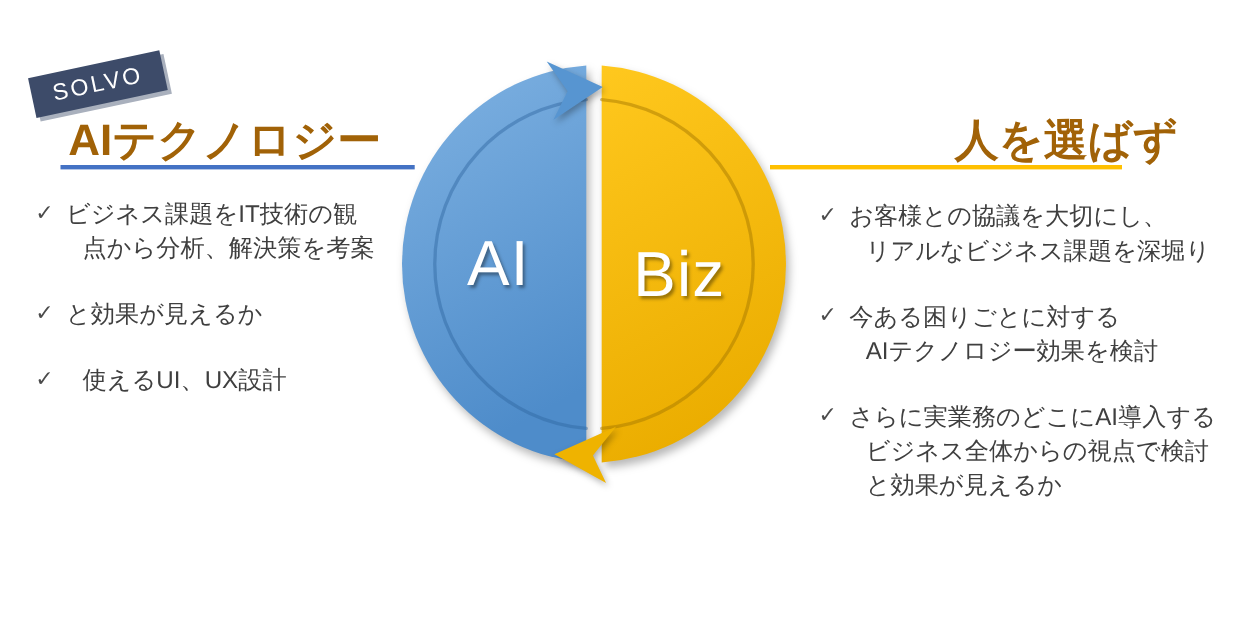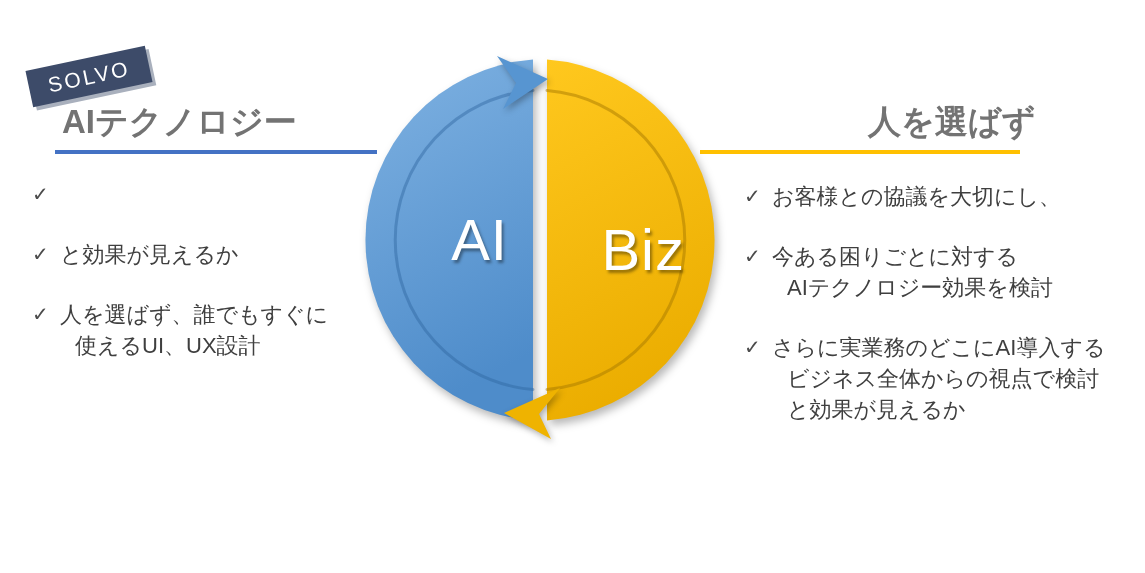--- a/index.html
+++ b/index.html
@@ -10,21 +10,21 @@
 
   
   .badge {
     position:absolute; left:28px; top:58px; width:122px; height:37px;
     background:#3D4B69; color:#fff; display:flex; align-items:center; justify-content:center;
     font-size:21px; letter-spacing:2.5px; font-weight:normal;
     transform:rotate(-12deg); box-shadow:3px 4px 0 #A9B0BD;
   }
 
   
-  .heading { position:absolute; font-size:33px; font-weight:bold; color:#737373; white-space:nowrap; }
+  .heading { position:absolute; font-size:40px; font-weight:bold; color:#a16207; white-space:nowrap; }
   #h-left  { left:62px;  top:100px; }
   #h-right { left:868px; top:100px; }
 
   
   .rule { position:absolute; top:150px; height:4px; }
   #rule-left  { left:55px;  width:322px; background:#4472C4; }
   #rule-right { left:700px; width:320px; background:#FFC000; }
 
   
   .list { position:absolute; color:#3F3F3F; font-size:22px; line-height:31px; }
@@ -34,21 +34,21 @@
   .check  { flex:0 0 28px; width:28px; font-size:20px; color:#4C4C4C; }
   .bl     { white-space:nowrap; }
   .bl.cont{ padding-left:15px; }
 
   
   svg.diagram { position:absolute; left:0; top:0; width:1145px; height:573px; }
   .half-shadow  { filter:drop-shadow(3px 5px 4px rgba(0,0,0,0.28)); }
   .arrow-shadow { filter:drop-shadow(2px 3px 3px rgba(0,0,0,0.30)); }
 
   .disk-label {
-    position:absolute; color:#ffffff; font-size:58px; text-align:right;
+    position:absolute; color:#ffffff; font-size:58px; text-align:center;
     text-shadow:2px 3px 3px rgba(0,0,0,0.38); letter-spacing:1px;
   }
   #label-ai  { left:398px; top:206px; width:110px; }
   #label-biz { left:550px; top:216px; width:135px; }
 </style>
 </head>
 <body>
 
 <div class="slide">
 
@@ -86,41 +86,45 @@
     <polygon class="arrow-shadow" points="497,56 548,79 503,109 516,83" fill="#5795D1"></polygon>
     <polygon class="arrow-shadow" points="560,388 504,413 551,439 539,414" fill="#EFB300"></polygon>
   </svg>
 
   <div class="disk-label" id="label-ai">AI</div>
   <div class="disk-label" id="label-biz">Biz</div>
 
   <div class="list" id="list-left">
     <div class="bullet">
       <span class="check">✓</span>
+      <div>
+        <div class="bl">ビジネス課題をIT技術の観</div>
+        <div class="bl cont">点から分析、解決策を考案</div>
+      </div>
     </div>
     <div class="bullet">
       <span class="check">✓</span>
       <div>
         <div class="bl">と効果が見えるか</div>
       </div>
     </div>
     <div class="bullet">
       <span class="check">✓</span>
       <div>
-        <div class="bl">人を選ばず、誰でもすぐに</div>
         <div class="bl cont">使えるUI、UX設計</div>
       </div>
     </div>
   </div>
 
   <div class="list" id="list-right">
     <div class="bullet">
       <span class="check">✓</span>
       <div>
         <div class="bl">お客様との協議を大切にし、</div>
+        <div class="bl cont">リアルなビジネス課題を深堀り</div>
       </div>
     </div>
     <div class="bullet">
       <span class="check">✓</span>
       <div>
         <div class="bl">今ある困りごとに対する</div>
         <div class="bl cont">AIテクノロジー効果を検討</div>
       </div>
     </div>
     <div class="bullet">

